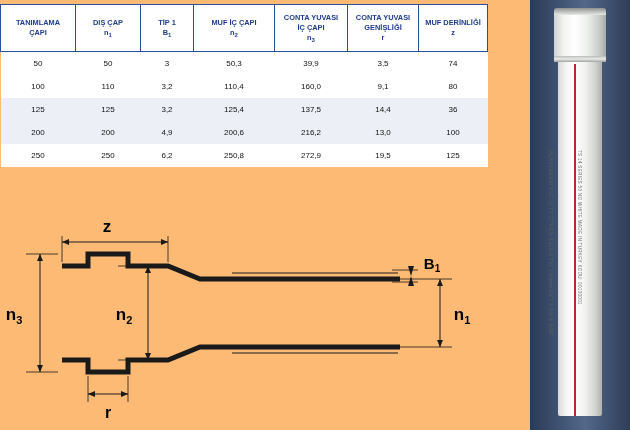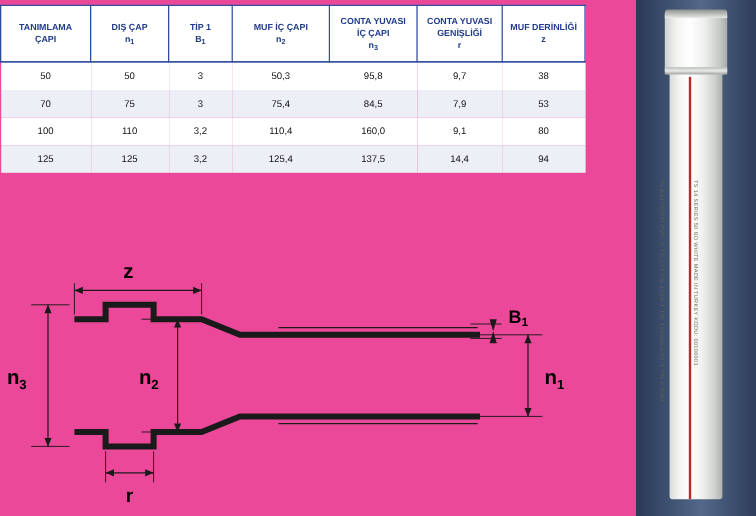--- a/index.html
+++ b/index.html
@@ -11,21 +11,21 @@
     width: 630px;
     height: 430px;
     font-family: "Liberation Sans", sans-serif;
     overflow: hidden;
     position: relative;
   }
   .page {
     position: relative;
     width: 544px;
     height: 430px;
-    background: #ec4899;
+    background: #fdba74;
   }
 
   
   .table-wrap {
     position: absolute;
     left: 0px;
     top: 4px;
     width: 466px;
   }
   table.spec {
@@ -206,50 +206,59 @@
             <div>z</div>
           </th>
         </tr>
       </thead>
       <tbody>
         <tr>
           <td>50</td>
           <td>50</td>
           <td>3</td>
           <td>50,3</td>
-          <td>95,8</td>
-          <td>9,7</td>
-          <td>38</td>
-        </tr>
-        <tr class="alt">
-          <td>70</td>
-          <td>75</td>
-          <td>3</td>
-          <td>75,4</td>
-          <td>84,5</td>
-          <td>7,9</td>
-          <td>53</td>
+          <td>39,9</td>
+          <td>3,5</td>
+          <td>74</td>
         </tr>
         <tr>
           <td>100</td>
           <td>110</td>
           <td>3,2</td>
           <td>110,4</td>
           <td>160,0</td>
           <td>9,1</td>
           <td>80</td>
         </tr>
         <tr class="alt">
           <td>125</td>
           <td>125</td>
           <td>3,2</td>
           <td>125,4</td>
           <td>137,5</td>
           <td>14,4</td>
-          <td>94</td>
+          <td>36</td>
+        </tr>
+        <tr class="alt">
+          <td>200</td>
+          <td>200</td>
+          <td>4,9</td>
+          <td>200,6</td>
+          <td>216,2</td>
+          <td>13,0</td>
+          <td>100</td>
+        </tr>
+        <tr>
+          <td>250</td>
+          <td>250</td>
+          <td>6,2</td>
+          <td>250,8</td>
+          <td>272,9</td>
+          <td>19,5</td>
+          <td>125</td>
         </tr>
       </tbody>
     </table>
   </div>
 
   <div class="diagram">
     <svg width="520" height="234" viewBox="0 0 520 234" xmlns="http://www.w3.org/2000/svg">
 
       <path d="M62,70 L88,70 L88,58 L128,58 L128,70 L168,70 L200,83 L200,83 L400,83" fill="none" stroke="#1a1a1a" stroke-width="5" stroke-linejoin="miter" stroke-linecap="butt"></path>
 

